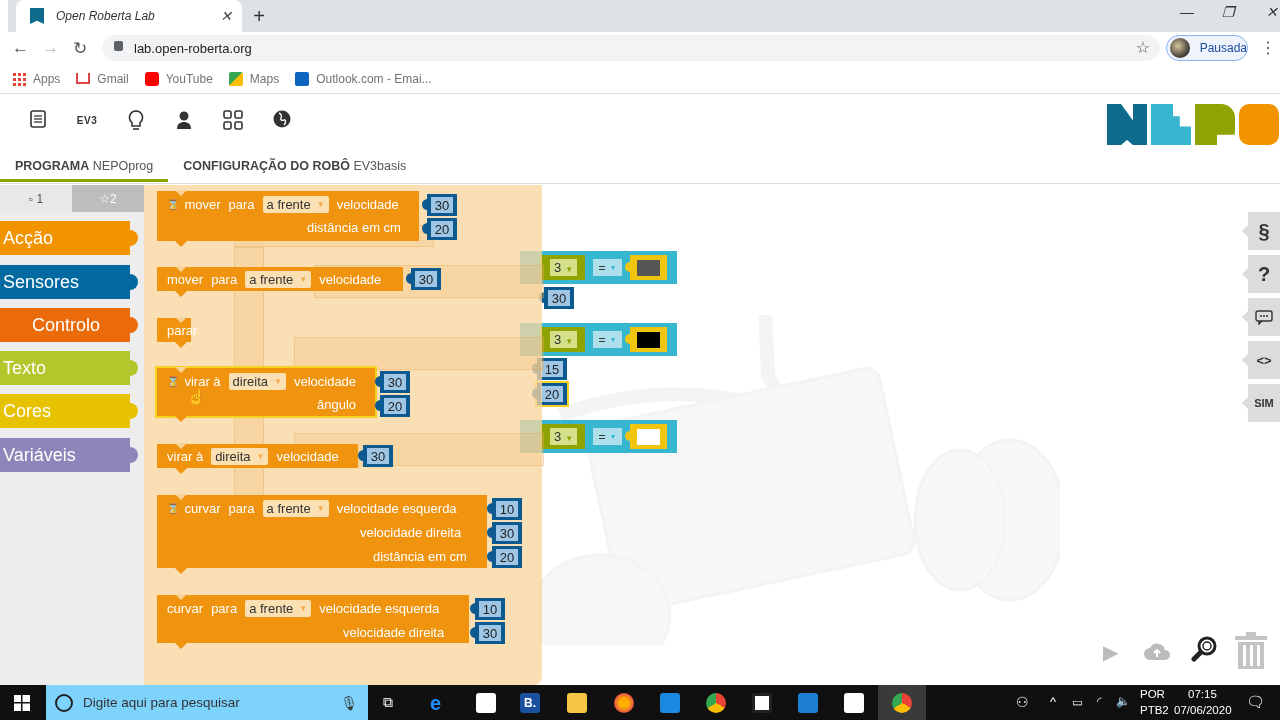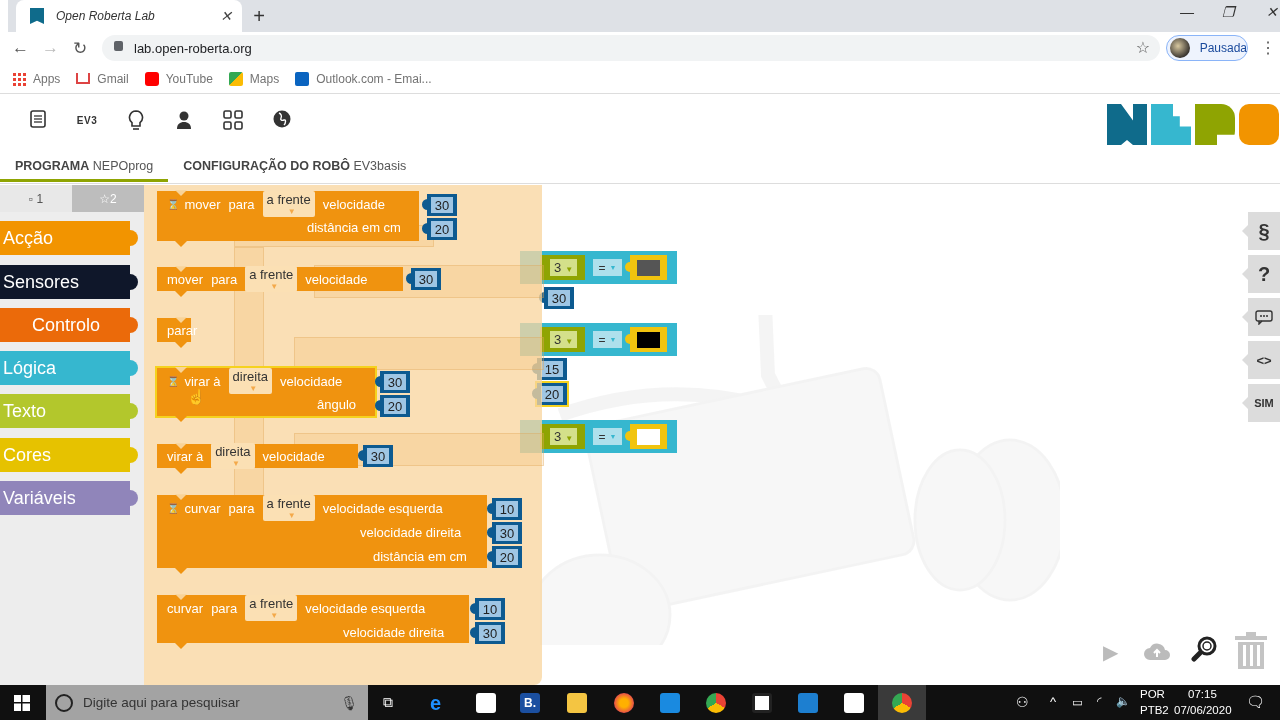--- a/index.html
+++ b/index.html
@@ -69,21 +69,21 @@
   .flyout { position: absolute; left: 144px; top: 0; width: 398px; height: 500px; background: rgba(248, 214, 160, 0.78); border-radius: 0 0 8px 0; }
   .ghost { position: absolute; background: rgba(240,180,100,0.22); border: 1px solid rgba(220,160,80,0.3); }
 
   .blk { position: absolute; background: #f0930f; color: #fff; font-size: 13px; }
   .blk::before { content: ""; position: absolute; left: 18px; top: -1px; width: 0; height: 0; border-left: 6px solid transparent; border-right: 6px solid transparent; border-top: 6px solid rgba(248,214,160,0.95); }
   .blk::after { content: ""; position: absolute; left: 18px; bottom: -6px; width: 0; height: 0; border-left: 6px solid transparent; border-right: 6px solid transparent; border-top: 6px solid #f0930f; }
   .blk.sel { outline: 2px solid #f5d21f; }
   .blk.sel::after { border-top-color: #f0930f; }
   .row { position: absolute; white-space: nowrap; display: flex; align-items: center; height: 22px; }
   .word { margin-right: 8px; }
-  .dd { background: #fbe0b4; color: #333; padding: 1px 4px; border-radius: 2px; margin-right: 8px; display: inline-flex; align-items: center; flex-direction: column; }
+  .dd { background: #fbe0b4; color: #333; padding: 1px 4px; border-radius: 2px; margin-right: 8px; display: inline-flex; align-items: center; }
   .dd .arr { font-size: 8px; color: #f4a94a; margin-left: 6px; }
   .hg { font-size: 10px; margin-right: 5px; }
   .num { position: absolute; width: 30px; height: 22px; background: #0d5a90; display: flex; align-items: center; justify-content: center; }
   .num::before { content: ""; position: absolute; left: -5px; top: 5px; width: 6px; height: 11px; background: #0d5a90; border-radius: 6px 0 0 6px; }
   .num span { background: #9fc6e4; color: #222; font-size: 13px; width: 22px; height: 16px; display: flex; align-items: center; justify-content: center; }
 
   
   .cyan { position: absolute; background: #36b7cf; height: 33px; }
   .port { position: absolute; top: 4px; left: 0; width: 45px; height: 25px; background: #8fa402; display: flex; align-items: center; padding-left: 10px; }
   .port span { background: #d4e08a; color: #333; font-size: 13px; padding: 1px 4px; }
@@ -95,21 +95,21 @@
   .color i { display: block; width: 23px; height: 16px; }
 
   
   .sidebtn { position: absolute; left: 1248px; width: 32px; height: 38px; background: #dcdcdc; display: flex; align-items: center; justify-content: center; color: #333; font-weight: bold; }
   .sidebtn::before { content: ""; position: absolute; left: -6px; top: 13px; border-top: 6px solid transparent; border-bottom: 6px solid transparent; border-right: 6px solid #dcdcdc; }
 
   .bottom-ic { position: absolute; color: #bbb; }
 
   
   .taskbar { position: absolute; left: 0; top: 685px; width: 1280px; height: 35px; background: #101010; }
-  .search { position: absolute; left: 46px; top: 0; width: 322px; height: 35px; background: #a3a3a3; display: flex; align-items: center; }
+  .search { position: absolute; left: 46px; top: 0; width: 322px; height: 35px; background: #7dd3fc; display: flex; align-items: center; }
   .search .cortana { width: 18px; height: 18px; border: 2.5px solid #222; border-radius: 50%; margin-left: 9px; margin-right: 10px; }
   .search .ph { font-size: 13.5px; color: #333; flex: 1; }
   .search .mic { font-size: 14px; color: #333; margin-right: 10px; }
   .tbi { position: absolute; top: 8px; width: 20px; height: 20px; border-radius: 3px; }
   .tray { position: absolute; color: #fff; font-size: 11.5px; }
 </style>
 </head>
 <body>
 
 <div class="tabstrip">
@@ -284,23 +284,22 @@
 
   <div class="toolbox">
     <div class="tbtabs">
       <div class="tbtab t1"><span>▫</span>&nbsp;<span>1</span></div>
       <div class="tbtab t2">
           <span>☆</span>
           <span>2</span>
         </div>
     </div>
     <div class="cat" style="background:#f29400;">Acção</div>
-    <div class="cat" style="background:#0f172a;">Sensores</div>
+    <div class="cat" style="background:#0369a1;">Sensores</div>
     <div class="cat" style="background:#eb6a0a;padding-left:32px;">Controlo</div>
-    <div class="cat" style="background:#36b7cf;">Lógica</div>
     <div class="cat" style="background:#b3c72c;">Texto</div>
     <div class="cat" style="background:#e6c200;">Cores</div>
     <div class="cat" style="background:#9085ba;">Variáveis</div>
   </div>
 
   <div class="flyout">
 
     <div class="ghost" style="left:90px;top:40px;width:200px;height:22px;"></div>
     <div class="ghost" style="left:90px;top:62px;width:30px;height:250px;"></div>
     <div class="ghost" style="left:170px;top:80px;width:230px;height:33px;"></div>

